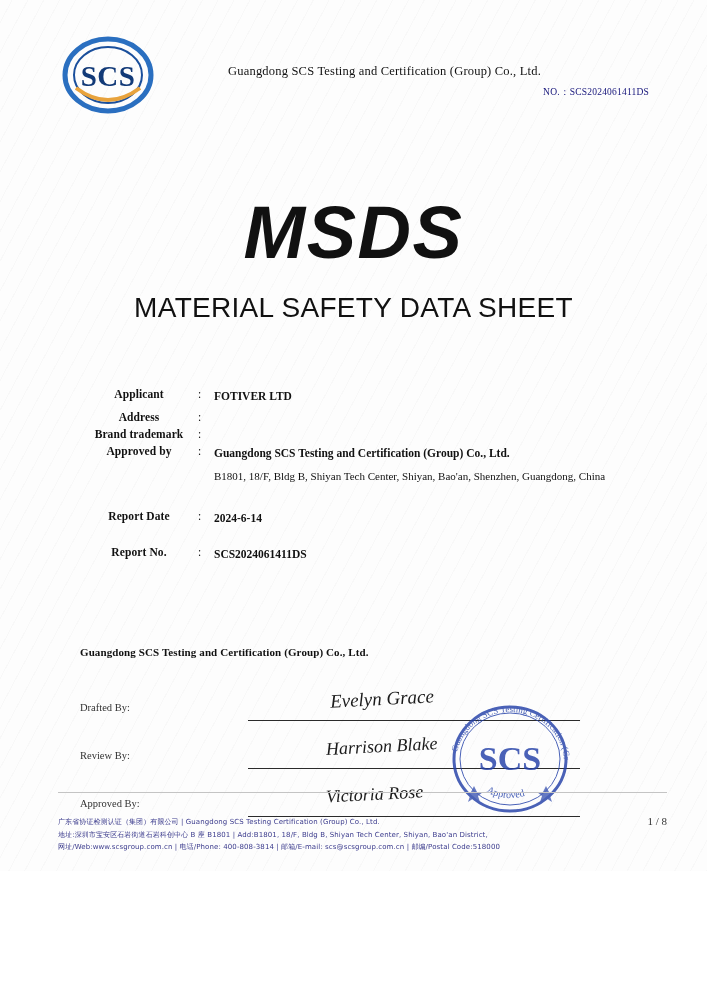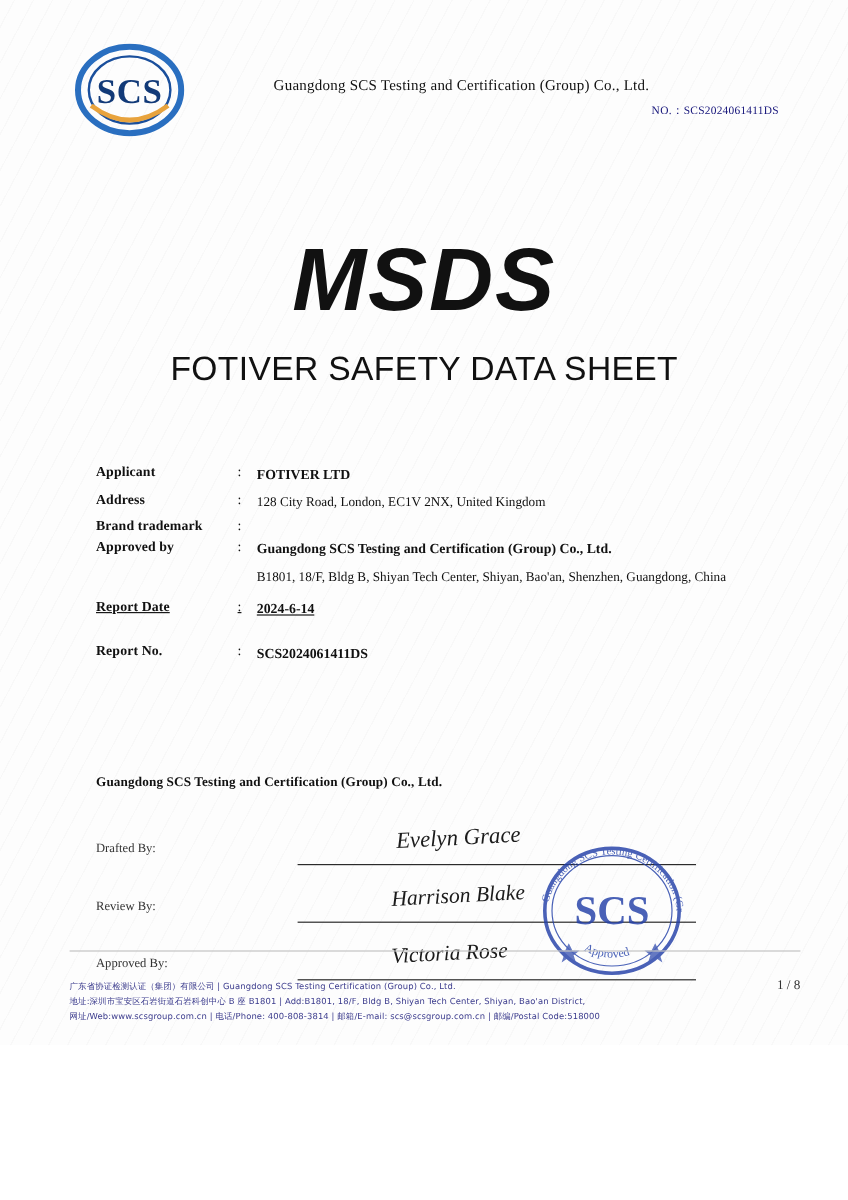--- a/index.html
+++ b/index.html
@@ -114,37 +114,38 @@
     align-items: flex-start;
     margin-bottom: 5px;
   }
   .info-label {
     width: 118px;
     flex: 0 0 118px;
     font-weight: bold;
     color: #111;
     font-size: 11.5px;
     letter-spacing: 0.1px;
+    text-align: center;
   }
   .info-colon {
     width: 16px;
     flex: 0 0 16px;
     color: #111;
   }
   .info-value {
     flex: 1 1 auto;
     color: #111;
     font-size: 11px;
     line-height: 1.55;
   }
   .info-value.bold {
     font-weight: bold;
     font-size: 11.5px;
   }
-  .info-row.spaced { margin-top: 10px; text-decoration: underline; }
+  .info-row.spaced { margin-top: 25px; }
   .info-row.spaced2 { margin-top: 19px; }
 
   
   .sig-company {
     position: absolute;
     top: 646px;
     left: 80px;
     font-family: "Liberation Serif", serif;
     font-weight: bold;
     font-size: 11px;
@@ -244,34 +245,33 @@
     </div>
 
     <div class="company-line">Guangdong SCS Testing and Certification (Group) Co., Ltd.</div>
 
     <div class="report-no-line">
       <span class="rn-label">NO.：</span><span class="rn-value">SCS2024061411DS</span>
     </div>
   </div>
 
   <div class="title-main">MSDS</div>
-  <div class="title-sub">FOTIVER SAFETY DATA SHEET</div>
+  <div class="title-sub">MATERIAL SAFETY DATA SHEET</div>
 
   <div class="info">
 
     <div class="info-row">
       <div class="info-label">Applicant</div>
       <div class="info-colon">:</div>
       <div class="info-value bold">FOTIVER LTD</div>
     </div>
 
     <div class="info-row">
       <div class="info-label">Address</div>
       <div class="info-colon">:</div>
-      <div class="info-value">128 City Road, London, EC1V 2NX, United Kingdom</div>
     </div>
 
     <div class="info-row">
       <div class="info-label">Brand trademark</div>
       <div class="info-colon">:</div>
       <div class="info-value"></div>
     </div>
 
     <div class="info-row">
       <div class="info-label">Approved by</div>

